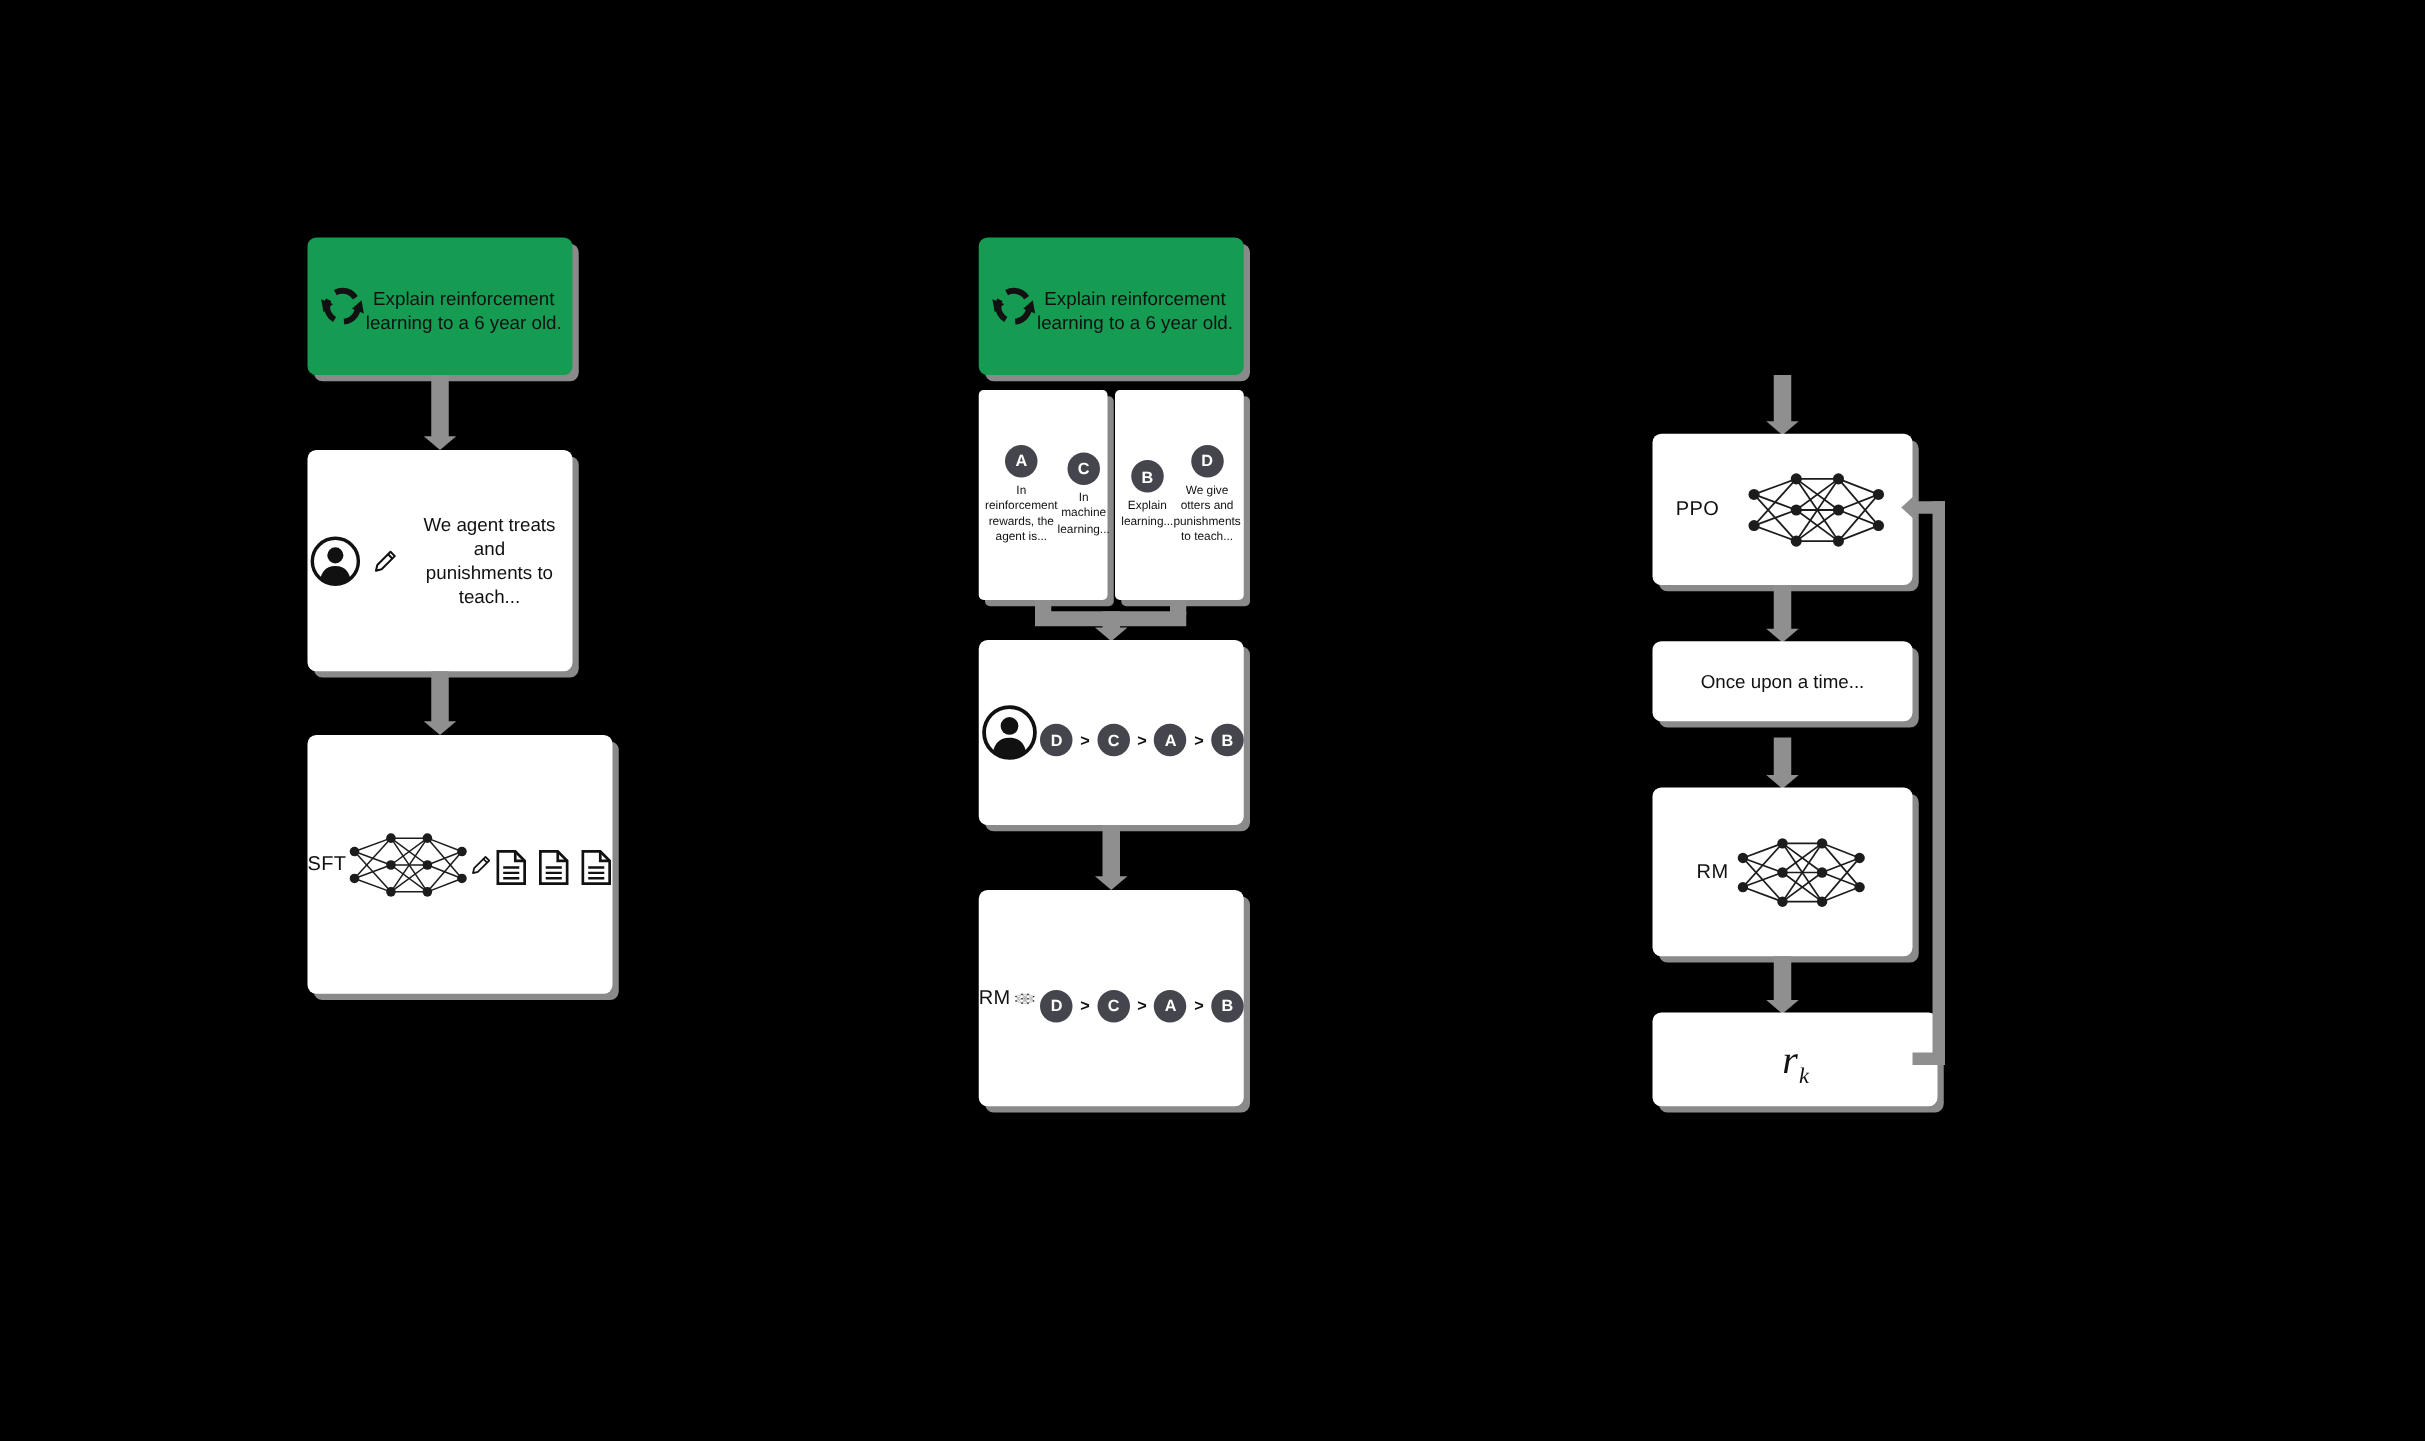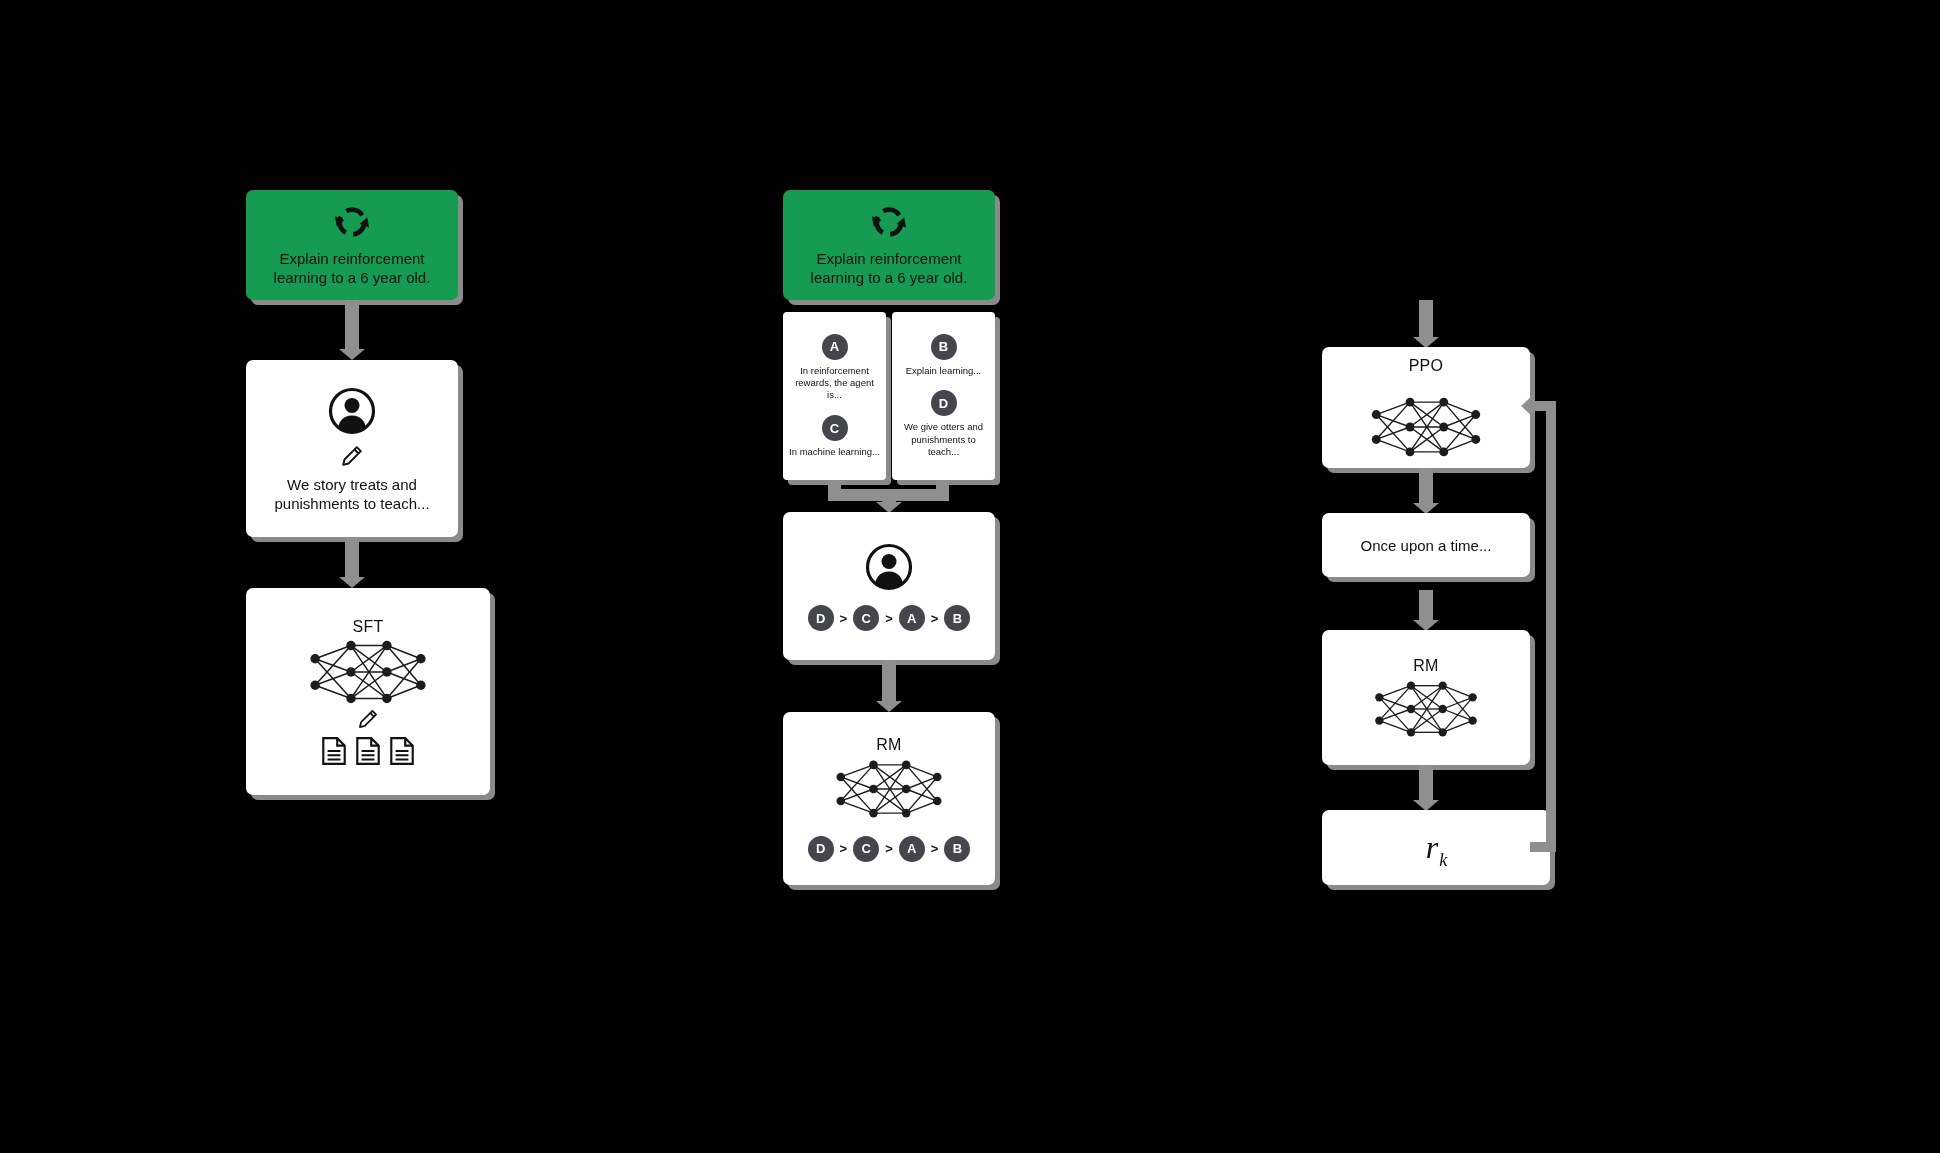--- a/index.html
+++ b/index.html
@@ -5,21 +5,21 @@
   * { margin:0; padding:0; box-sizing:border-box; }
   html,body { background:#000; }
   .canvas{
     position:relative; width:1940px; height:1153px;
     background:var(--background,#000);
     font-family:"Liberation Sans","DejaVu Sans",sans-serif;
     overflow:hidden;
   }
   .box{
     position:absolute; border-radius:7px;
-    display:flex; flex-direction:column; align-items:center; justify-content:center;
+    display:flex; flex-direction:row; align-items:center; justify-content:center;
     text-align:center; box-shadow:5px 5px 0 #8a8a8a;
   }
   .green{ background:var(--prompt-green,#169b52); color:var(--text-black,#111); }
   .white{ background:var(--box-white,#fff); color:var(--text-black,#111); }
   .prompt-text{ margin-top:8px; font-size:15px; font-weight:500; line-height:19px; }
   .prompt-text span{ display:block; }
   .demo-text{ font-size:15px; font-weight:500; line-height:19px; }
   .demo-text span{ display:block; }
   .model-label{ font-size:16px; font-weight:500; letter-spacing:.3px; }
   .output-text{ font-size:15px; font-weight:500; }
@@ -138,21 +138,21 @@
   <div class="arrow-down" style="left:339px;top:349px"></div>
 
   <div class="box white" style="left:246px;top:360px;width:212px;height:177px;gap:7px">
     <svg class="icon" width="52" height="52">
         <use href="#ic-person"></use>
       </svg>
     <svg class="icon" width="24" height="24">
         <use href="#ic-pencil"></use>
       </svg>
     <div class="demo-text">
-      <span>We story treats and</span>
+      <span>We agent treats and</span>
       <span>punishments to teach...</span>
     </div>
   </div>
 
   <div class="conn" style="left:345px;top:537px;width:14px;height:42px"></div>
   <div class="arrow-down" style="left:339px;top:577px"></div>
 
   <div class="box white" style="left:246px;top:588px;width:244px;height:207px;gap:2px">
     <div class="model-label">SFT</div>
     <svg class="icon" width="118" height="68">

